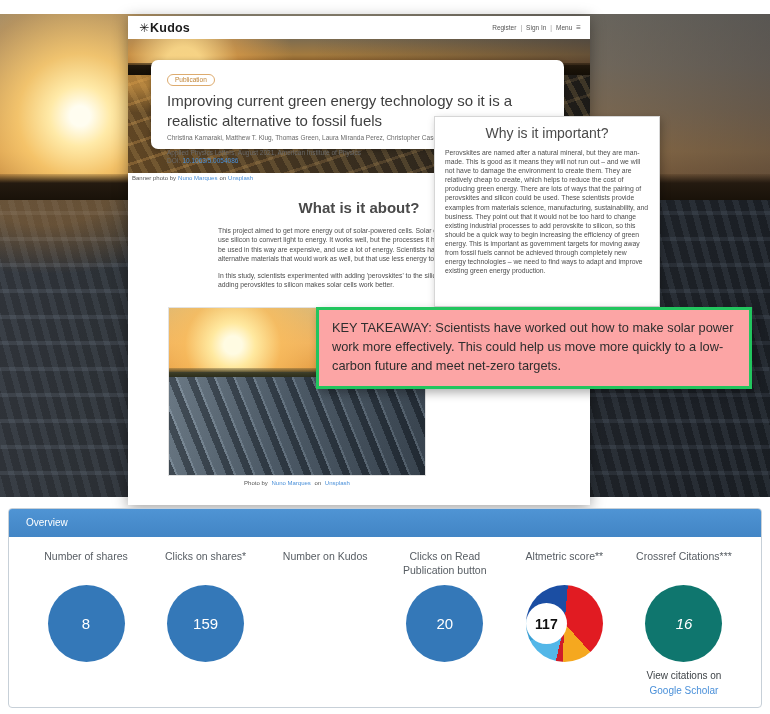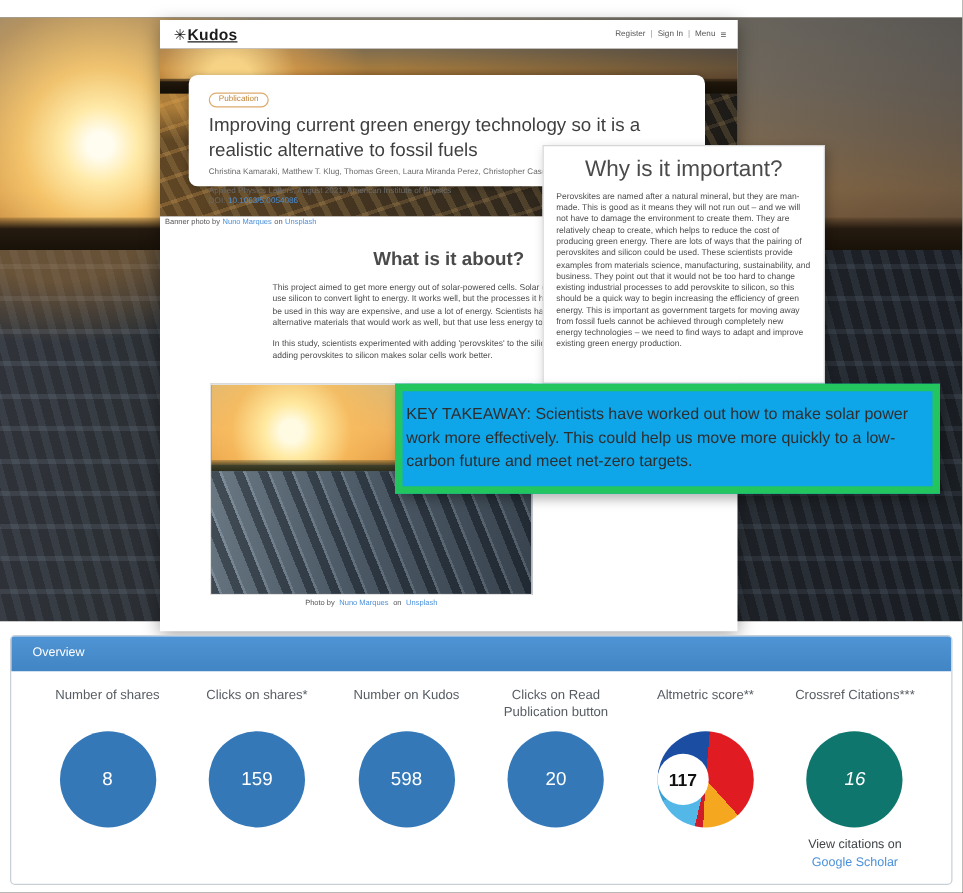--- a/index.html
+++ b/index.html
@@ -24,21 +24,21 @@
       linear-gradient(100deg, #3a3f46 0%, #2b3036 45%, #1f242b 100%);
   }
 
   
   .page { position:absolute; left:128px; top:16px; width:462px; height:489px; background:#ffffff;
     box-shadow:0 3px 14px rgba(0,0,0,.38); }
   .page-header { position:relative; height:23px; background:#ffffff; display:flex; align-items:center;
     justify-content:space-between; padding:0 9px 0 11px; }
   .logo { display:flex; align-items:center; gap:1px; color:#1b1b1b; cursor:pointer; }
   .logo-mark { font-size:12px; line-height:1; }
-  .logo-text { font-size:12.5px; font-weight:700; letter-spacing:.2px;text-decoration:underline; }
+  .logo-text { font-size:12.5px; font-weight:700; letter-spacing:.2px; }
   .nav { display:flex; align-items:center; gap:4px; font-size:6.5px; color:#555; }
   .nav span { white-space:nowrap; }
   .nav .sep { color:#999; }
   .menu-icon { font-size:8px; line-height:1; }
 
   .banner { position:relative; height:134px; overflow:hidden; background:#241a10; }
   .banner-sky { position:absolute; left:0; top:0; width:100%; height:26px;
     background:
       linear-gradient(90deg, rgba(0,0,0,0) 40%, rgba(40,40,48,.5) 100%),
       radial-gradient(circle at 12% 100%, rgba(255,220,140,.9) 0 18px, rgba(240,170,80,.5) 55px, rgba(240,170,80,0) 110px),
@@ -81,25 +81,25 @@
     background:
       repeating-linear-gradient(68deg, rgba(15,22,30,.50) 0 7px, rgba(150,168,184,.28) 7px 9px, rgba(70,84,98,.25) 9px 18px),
       linear-gradient(105deg, #76848f 0%, #4e5b67 45%, #333d47 100%); }
   .photo-credit { position:absolute; left:40px; top:464px; width:258px; text-align:center;
     font-size:6px; color:#555; }
   .photo-credit span { margin:0 1px; }
 
   
   .why-box { position:absolute; left:434px; top:116px; width:226px; height:191px; background:#ffffff;
     border:1px solid #d6d6d6; box-shadow:2px 3px 8px rgba(0,0,0,.25); padding:8px 10px; }
-  .why-heading { text-align:center; font-size:18px; font-weight:400; color:#4a4a4a; }
+  .why-heading { text-align:center; font-size:14px; font-weight:400; color:#4a4a4a; }
   .why-body { margin-top:7px; font-size:6.8px; color:#4d4d4d; line-height:1.34; }
 
-  .key-box { position:absolute; left:316px; top:307px; width:436px; background:#0ea5e9;
-    border:6px solid #22c55e; box-shadow:3px 4px 9px rgba(0,0,0,.30); padding:8px 3px 10px; }
+  .key-box { position:absolute; left:316px; top:307px; width:436px; background:#fca5a5;
+    border:3px solid #22c55e; box-shadow:3px 4px 9px rgba(0,0,0,.30); padding:8px 13px 10px; }
   .key-text { font-size:12.8px; color:#2e2e2e; line-height:1.5; }
 
   
   .overview { position:absolute; left:8px; top:508px; width:754px; height:200px; background:#ffffff;
     border:1px solid #c7d0d8; border-radius:4px; overflow:hidden; }
   .overview-bar { height:28px; background:linear-gradient(180deg, #4f94d4 0%, #4285c5 100%);
     color:#ffffff; font-size:10px; line-height:28px; padding-left:17px; }
   .stats { display:flex; justify-content:space-between; padding:12px 18px 0; }
   .stat { width:118px; display:flex; flex-direction:column; align-items:center; }
   .stat-label { height:30px; font-size:10.5px; color:#575d63; text-align:center; line-height:1.35;
@@ -210,23 +210,20 @@
 
       <div class="stat">
         <div class="stat-label">Clicks on shares*</div>
         <div class="circle blue">
           <span>159</span>
         </div>
       </div>
 
       <div class="stat">
         <div class="stat-label">Number on Kudos</div>
-        <div class="circle blue">
-          <span>598</span>
-        </div>
       </div>
 
       <div class="stat">
         <div class="stat-label">Clicks on Read Publication button</div>
         <div class="circle blue">
           <span>20</span>
         </div>
       </div>
 
       <div class="stat">

